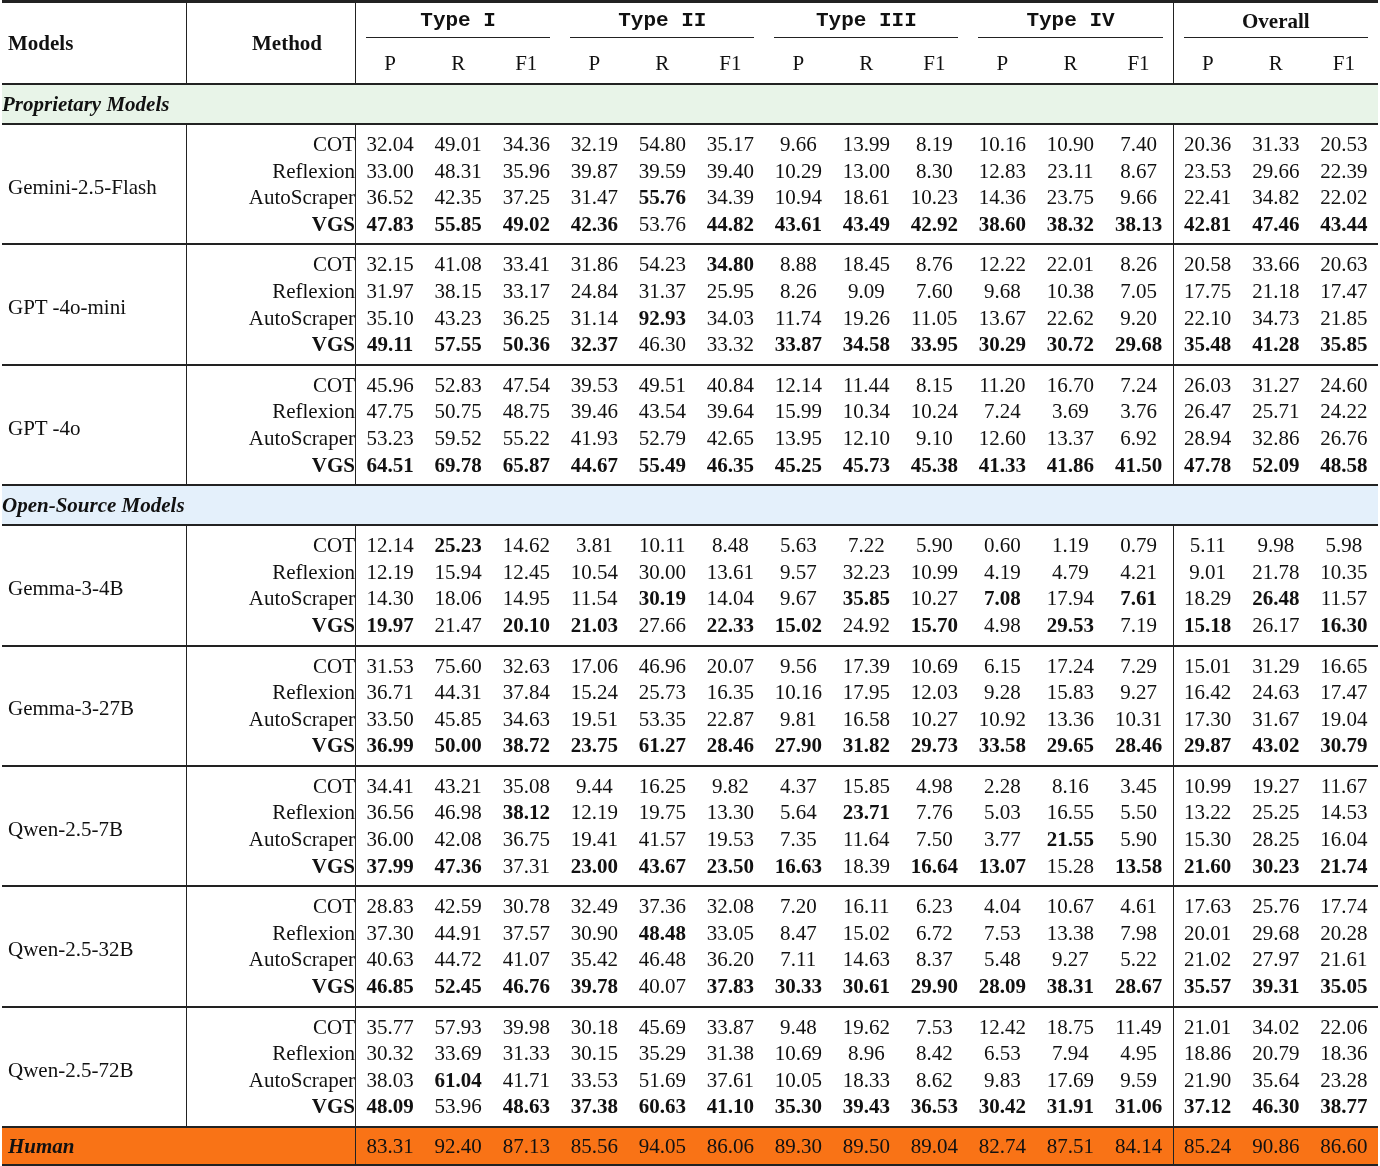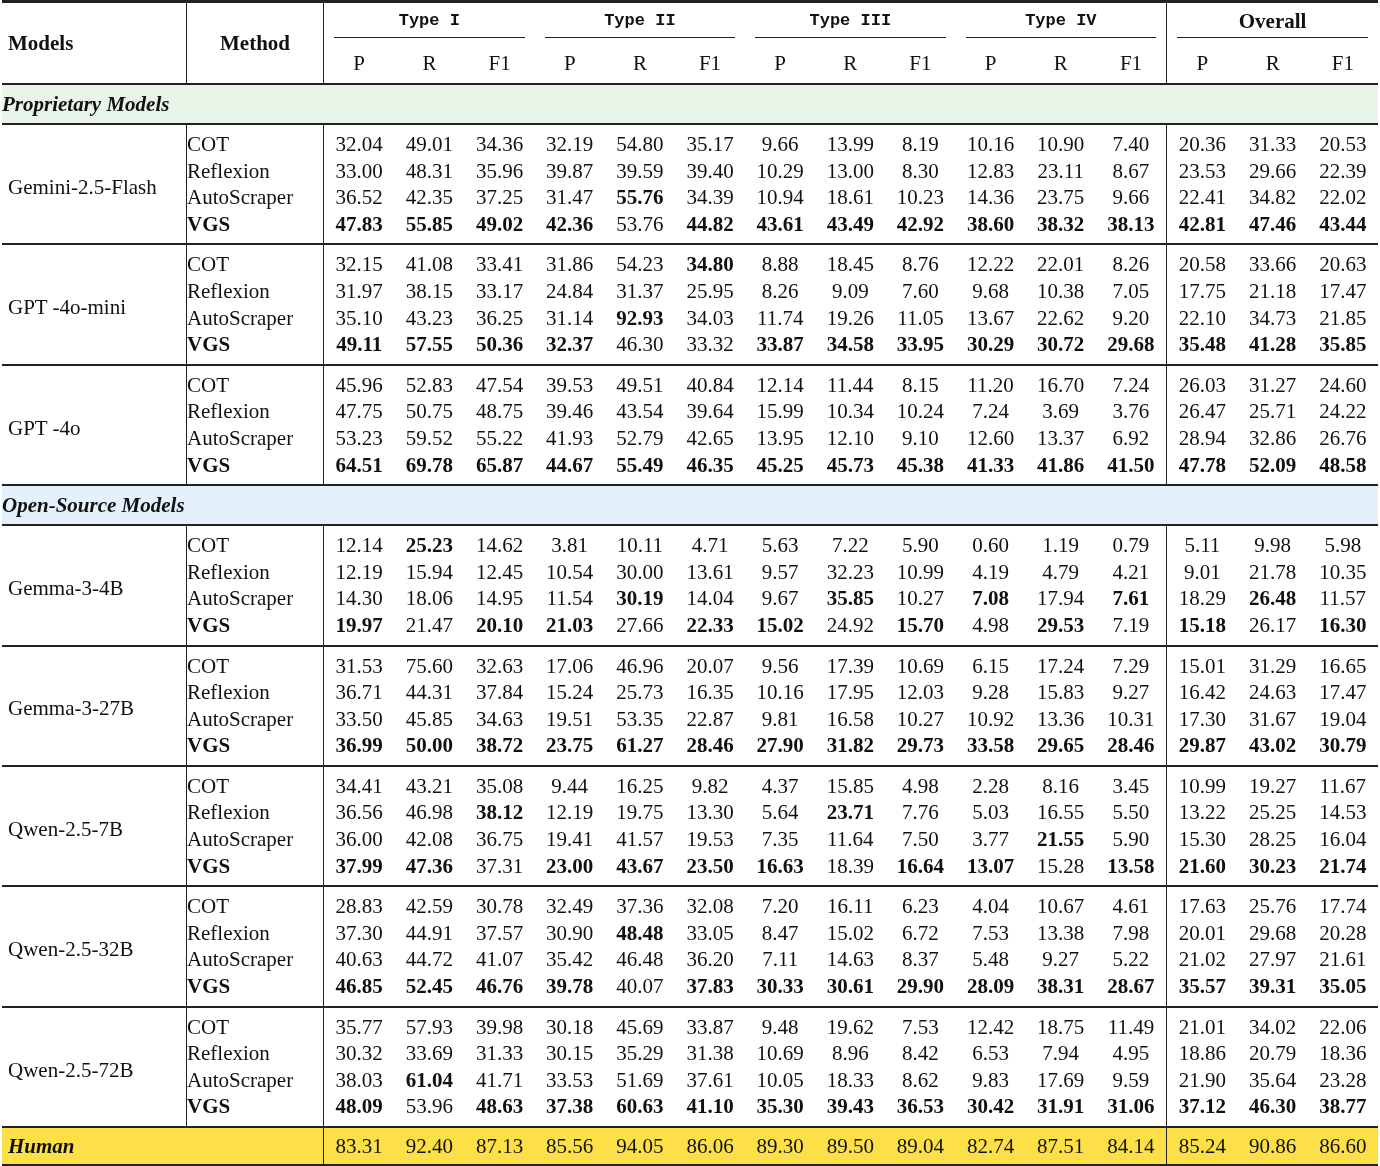--- a/index.html
+++ b/index.html
@@ -5,42 +5,42 @@
   html,body{margin:0;padding:0;background:#fff;}
   body{width:1380px;height:1166px;overflow:hidden;font-family:"Liberation Serif","DejaVu Serif",serif;color:#111;}
   table{border-collapse:collapse;width:1376px;margin-left:2px;font-size:21px;}
   td,th{padding:0;line-height:26.6px;white-space:nowrap;}
   .top-rule{border-top:3px solid #222;}
   .mid-rule{border-top:2px solid #222;}
   .bot-rule{border-bottom:3px solid #222;}
   th{font-weight:bold;}
   .hdr1 th{height:40px;vertical-align:middle;}
   .hdr2 td{height:40px;vertical-align:middle;text-align:center;font-weight:normal;}
-  .mono{font-family:"Liberation Mono","DejaVu Sans Mono",monospace;font-size:17px;font-weight:bold;}
+  .mono{font-family:"Liberation Mono","DejaVu Sans Mono",monospace;font-size:21px;font-weight:bold;}
   .grp-line{display:block;border-bottom:1px solid #222;margin:0 10px;padding-bottom:2px;}
   .vline{border-left:1px solid #222;}
   .section td{font-style:italic;font-weight:bold;height:38px;}
   .sec-prop td{background:#e8f4e8;}
   .sec-open td{background:#e4f0fb;}
-  .sec-human td{background:#fde047;margin-left:19px;}
+  .sec-human td{background:#f97316;margin-left:19px;}
   .model-cell{padding-left:6px;text-align:left;vertical-align:middle;}
-  .method-cell{text-align:left;margin-top:28px;}
+  .method-cell{text-align:right;margin-top:28px;}
   .num{text-align:center;}
   .b{font-weight:bold;}
   .grp-first td{padding-top:6px;}
   .grp-last td{padding-bottom:6px;}
 </style>
 </head>
 <body>
 
 <table>
   <thead>
     <tr class="hdr1 top-rule">
       <th rowspan="2" style="text-align:left;padding-left:6px;width:178px;">Models</th>
-      <th rowspan="2" class="vline" style="width:136px;">Method</th>
+      <th rowspan="2" class="vline" style="width:136px;padding-left:32px;">Method</th>
       <th colspan="3" class="vline">
           <span class="grp-line mono">Type I</span>
         </th>
       <th colspan="3">
           <span class="grp-line mono">Type II</span>
         </th>
       <th colspan="3">
           <span class="grp-line mono">Type III</span>
         </th>
       <th colspan="3">
@@ -295,21 +295,21 @@
         <td colspan="17" style="background: rgb(228, 240, 251); font-style: italic;">Open-Source Models</td>
       </tr>
       <tr class="mid-rule grp-first">
         <td class="model-cell" rowspan="4">Gemma-3-4B</td>
         <td class="method-cell vline">COT</td>
         <td class="num vline">12.14</td>
         <td class="num b">25.23</td>
         <td class="num">14.62</td>
         <td class="num">3.81</td>
         <td class="num">10.11</td>
-        <td class="num">4.71</td>
+        <td class="num">8.48</td>
         <td class="num">5.63</td>
         <td class="num">7.22</td>
         <td class="num">5.90</td>
         <td class="num">0.60</td>
         <td class="num">1.19</td>
         <td class="num">0.79</td>
         <td class="num vline">5.11</td>
         <td class="num">9.98</td>
         <td class="num">5.98</td>
       </tr>

